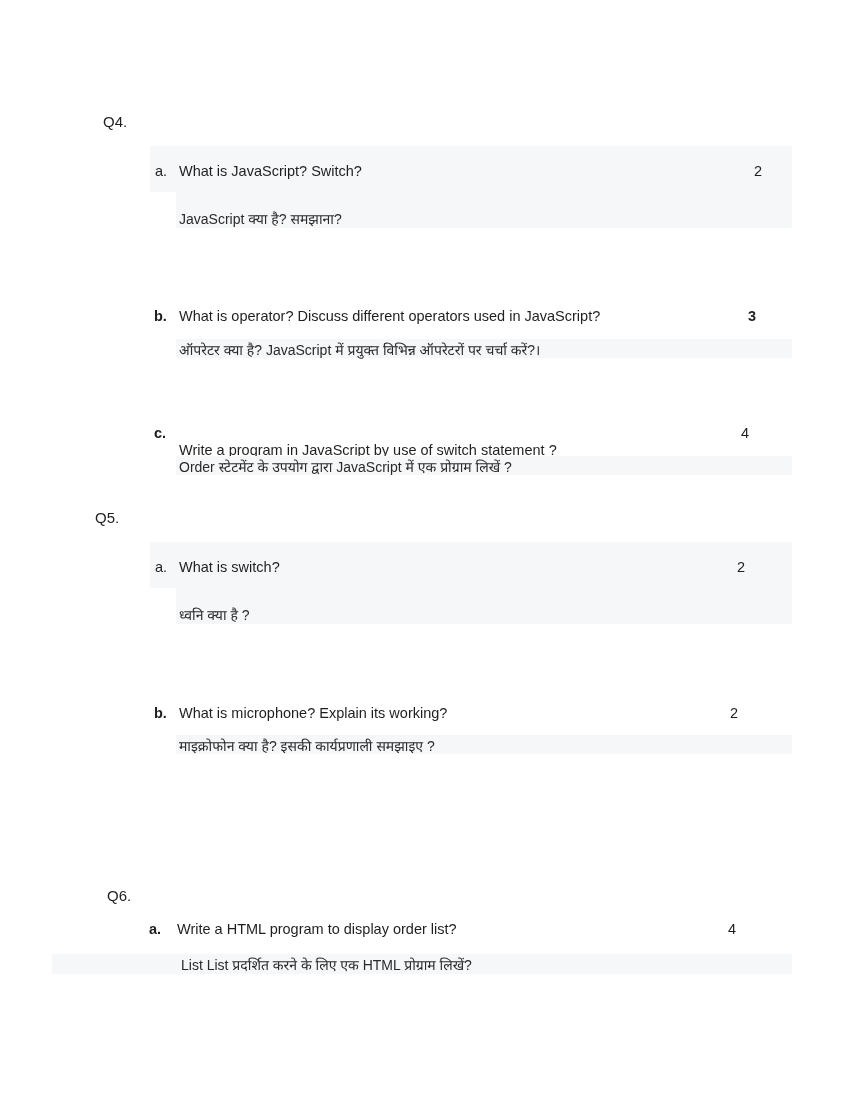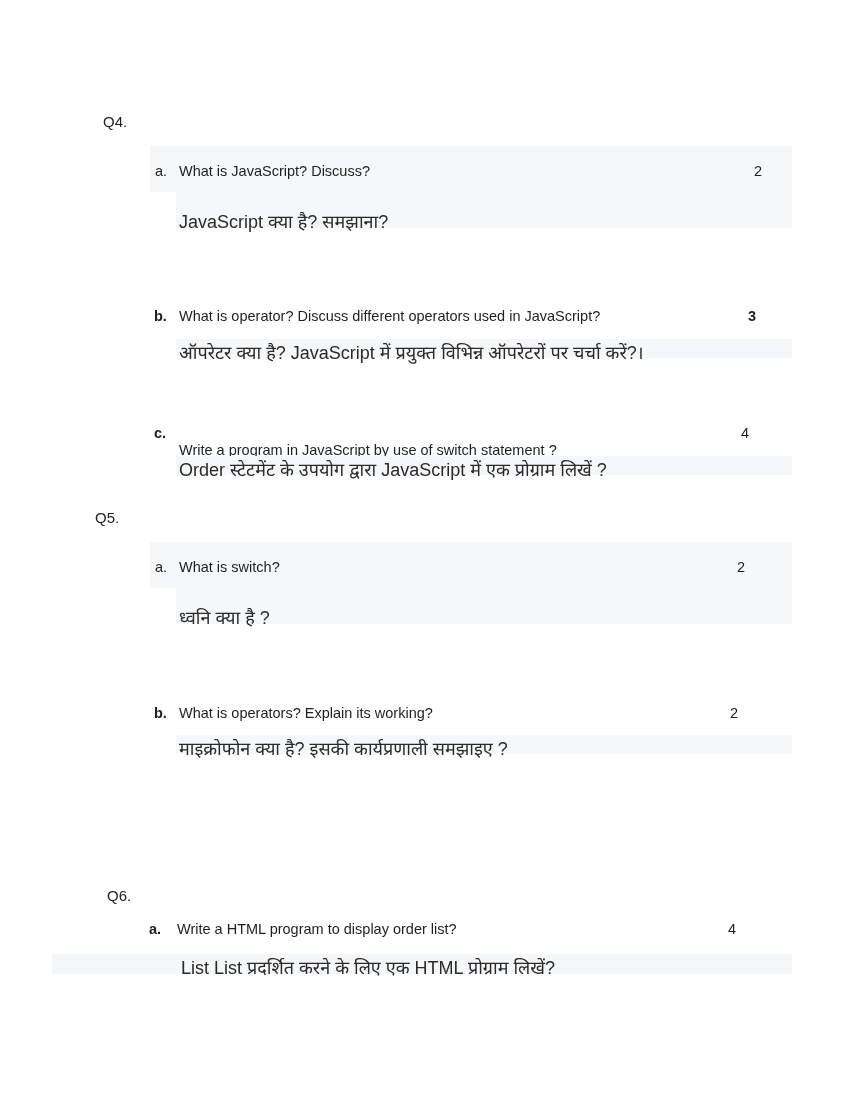--- a/index.html
+++ b/index.html
@@ -5,33 +5,33 @@
   html, body { margin:0; padding:0; background:#ffffff; }
   body { width:850px; height:1100px; position:relative; overflow:hidden;
          font-family:"Liberation Sans", "DejaVu Sans", sans-serif; color:#1f1f1f; }
   .abs { position:absolute; }
   .qhead { font-size:15px; font-weight:normal; }
   .qhead.light { font-weight:normal; }
   .shade { background:#f6f7f9; position:absolute; }
   .letter { font-size:14.5px; position:absolute; }
   .letter.bold { font-weight:bold; }
   .en { font-size:14.5px; position:absolute; white-space:nowrap; }
-  .hi { font-size:18px; position:absolute; white-space:nowrap; color:#2a2a2a; }
+  .hi { font-size:14px; position:absolute; white-space:nowrap; color:#2a2a2a; }
   .marks { font-size:14.5px; position:absolute; }
   .marks.bold { font-weight:bold; }
 </style>
 </head>
 <body>
 
 <div class="abs qhead" style="left:103px;top:113px;">Q4.</div>
 
 <div class="shade" style="left:150px;top:146px;width:642px;height:46px;"></div>
 <div class="shade" style="left:176px;top:192px;width:616px;height:36px;"></div>
 <div class="letter" style="left:155px;top:163px;">a.</div>
-<div class="en" style="left:179px;top:163px;">What is JavaScript? Discuss?</div>
+<div class="en" style="left:179px;top:163px;">What is JavaScript? Switch?</div>
 <div class="marks" style="left:754px;top:163px;">2</div>
 <div class="hi" style="left:179px;top:209px;">JavaScript  क्या है?  समझाना?</div>
 
 <div class="letter bold" style="left:154px;top:308px;">b.</div>
 <div class="en" style="left:179px;top:308px;">What is operator? Discuss different operators used in JavaScript?</div>
 <div class="marks bold" style="left:748px;top:308px;">3</div>
 <div class="shade" style="left:176px;top:339px;width:616px;height:19px;"></div>
 <div class="hi" style="left:179px;top:340px;">ऑपरेटर क्या है?  JavaScript में प्रयुक्त विभिन्न ऑपरेटरों पर चर्चा करें?।</div>
 
 <div class="letter bold" style="left:154px;top:425px;">c.</div>
@@ -43,21 +43,21 @@
 <div class="abs qhead" style="left:95px;top:509px;">Q5.</div>
 
 <div class="shade" style="left:150px;top:542px;width:642px;height:46px;"></div>
 <div class="shade" style="left:176px;top:588px;width:616px;height:36px;"></div>
 <div class="letter" style="left:155px;top:559px;">a.</div>
 <div class="en" style="left:179px;top:559px;">What is switch?</div>
 <div class="marks" style="left:737px;top:559px;">2</div>
 <div class="hi" style="left:179px;top:605px;">ध्वनि क्या है ?</div>
 
 <div class="letter bold" style="left:154px;top:705px;">b.</div>
-<div class="en" style="left:179px;top:705px;">What is operators? Explain its working?</div>
+<div class="en" style="left:179px;top:705px;">What is microphone? Explain its working?</div>
 <div class="marks" style="left:730px;top:705px;">2</div>
 <div class="shade" style="left:176px;top:735px;width:616px;height:19px;"></div>
 <div class="hi" style="left:179px;top:736px;text-align:right;">माइक्रोफोन क्या है?  इसकी कार्यप्रणाली समझाइए ?</div>
 
 <div class="abs qhead light" style="left:107px;top:887px;">Q6.</div>
 <div class="letter bold" style="left:149px;top:921px;">a.</div>
 <div class="en" style="left:177px;top:921px;">Write a  HTML program to display order list?</div>
 <div class="marks" style="left:728px;top:921px;">4</div>
 <div class="shade" style="left:52px;top:954px;width:740px;height:20px;"></div>
 <div class="hi" style="left:181px;top:955px;">List List प्रदर्शित करने के लिए एक HTML प्रोग्राम लिखें?</div>

